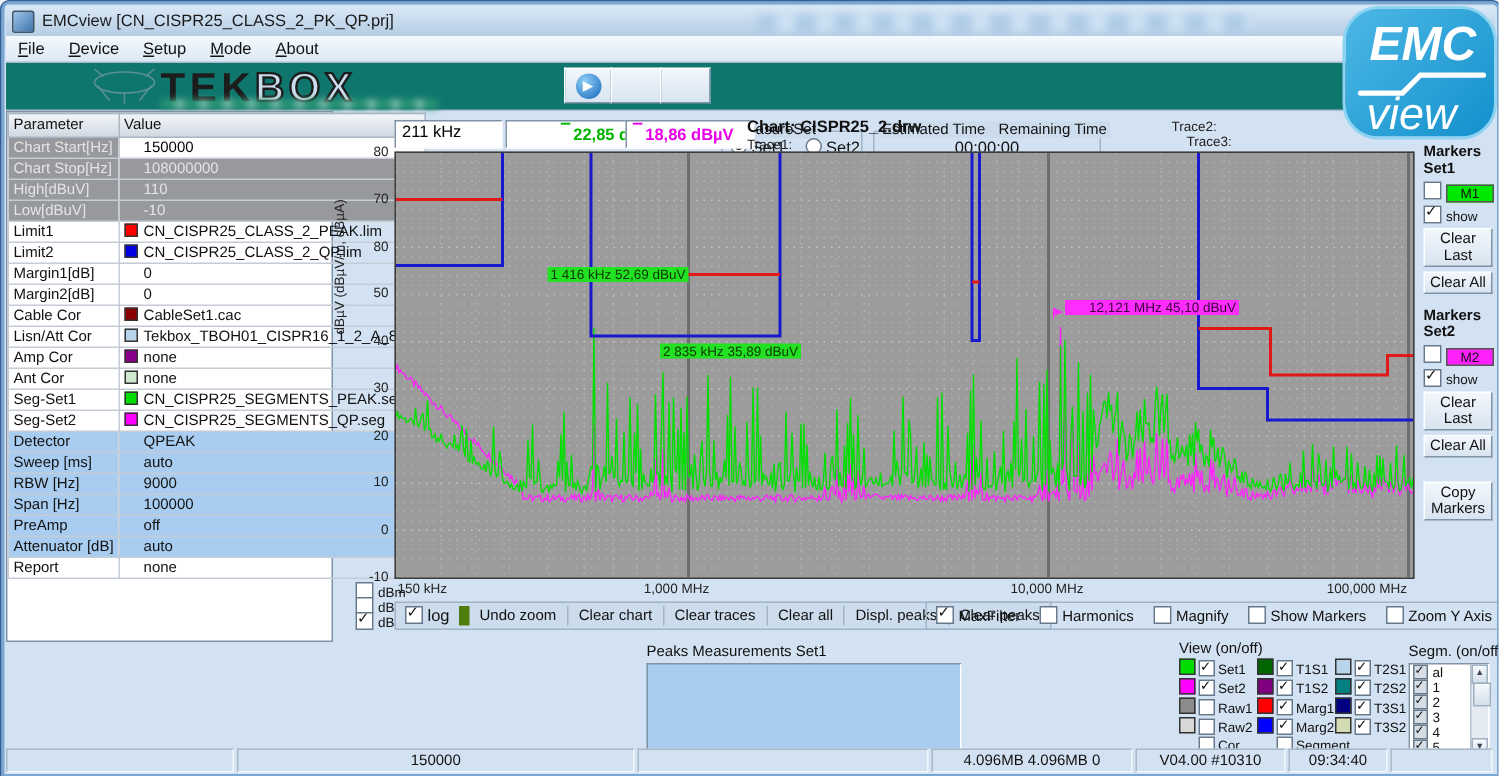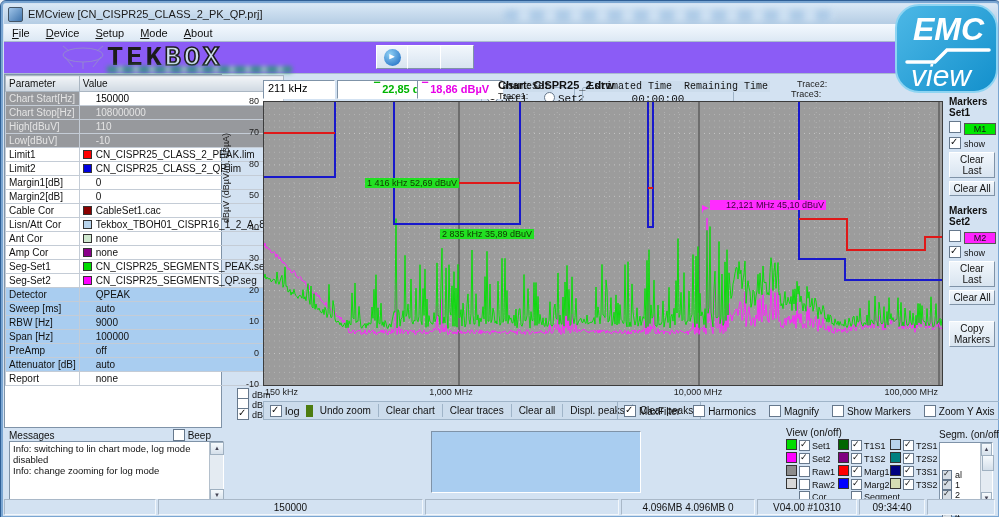--- a/index.html
+++ b/index.html
@@ -12,21 +12,21 @@
     background:linear-gradient(135deg,#9fc4e8,#3f74ad);}
   #apptitle{color:#1a1a1a;}
   .blurmark{position:absolute;left:500px;top:6px;width:330px;height:11px;border-radius:5px;
     background:repeating-linear-gradient(90deg,#a9c8e6 0 14px,#cfe2f4 14px 26px);filter:blur(3px);opacity:.85;}
   
   #menubar{position:absolute;left:3px;top:23px;right:3px;height:17px;
     background:linear-gradient(#f4f9fe,#dce8f4);border-bottom:1px solid #a9bccf;display:flex;align-items:center;}
   .menuitem{padding:1px 8px;cursor:default;}
   .menuitem u{text-decoration:underline;}
   
-  #toolbar{position:absolute;left:3px;top:41px;right:3px;height:31px;background:#8b5cf6;border-bottom:1px solid #a9bccf;font-family:Liberation Mono, monospace;}
+  #toolbar{position:absolute;left:3px;top:41px;right:3px;height:31px;background:#0f766e;border-bottom:1px solid #a9bccf;}
   #tek-sketch{position:absolute;left:55px;top:1px;opacity:.55;}
   #tekbox{position:absolute;left:103px;top:1px;font-size:27px;font-weight:bold;letter-spacing:3px;color:#1c1c1c;}
   #tekbox .outl{color:#ccdcec;-webkit-text-stroke:1.6px #1c1c1c;}
   #tagline{position:absolute;left:103px;top:24px;width:185px;height:7px;
     background:repeating-linear-gradient(90deg,#2f9a76 0 10px,#8fc8b4 10px 16px);filter:blur(2px);opacity:.8;}
   .toolbtn{position:absolute;top:3px;height:22px;background:linear-gradient(#f2f7fc,#d8e4f0);
     border:1px solid;border-color:#fff #7f93a8 #7f93a8 #fff;}
   #playbtn{left:372px;width:30px;display:flex;align-items:center;justify-content:center;}
   #playcirc{width:17px;height:17px;border-radius:50%;background:radial-gradient(circle at 35% 30%,#8fd0f4,#1565c0);
     color:#fff;font-size:9px;line-height:17px;text-align:center;}
@@ -223,26 +223,26 @@
           </tr>
           <tr>
             <td class="p">Cable Cor</td>
             <td class="v"><span class="sw" style="background: rgb(138, 0, 0);"></span>CableSet1.cac</td>
           </tr>
           <tr>
             <td class="p">Lisn/Att Cor</td>
             <td class="v"><span class="sw" style="background: rgb(184, 212, 236);"></span>Tekbox_TBOH01_CISPR16_1_2_A_8.lsc</td>
           </tr>
           <tr>
+            <td class="p">Amp Cor</td>
+            <td class="v"><span class="sw" style="background: rgb(138, 0, 138);"></span>none</td>
+          </tr>
+          <tr>
             <td class="p">Ant Cor</td>
             <td class="v"><span class="sw" style="background: rgb(207, 232, 207);"></span>none</td>
-          </tr>
-          <tr>
-            <td class="p">Amp Cor</td>
-            <td class="v"><span class="sw" style="background: rgb(138, 0, 138);"></span>none</td>
           </tr>
           <tr>
             <td class="p">Seg-Set1</td>
             <td class="v"><span class="sw" style="background: rgb(0, 221, 0);"></span>CN_CISPR25_SEGMENTS_PEAK.seg</td>
           </tr>
           <tr>
             <td class="p">Seg-Set2</td>
             <td class="v"><span class="sw" style="background: rgb(255, 0, 255);"></span>CN_CISPR25_SEGMENTS_QP.seg</td>
           </tr>
           <tr class="blue">
@@ -276,21 +276,21 @@
         </tbody>
     </table>
   </div>
 
   <div id="chartpanel">
     <div class="readout" id="ro-freq">211 kHz</div>
     <div class="readout" id="ro-s1"><span class="ticksm">▔</span><span>22,85 dBµV</span></div>
     <div class="readout" id="ro-s2"><span class="ticksm">▔</span><span>18,86 dBµV</span></div>
     <div id="chartname">Chart: CISPR25_2.drw</div>
     <div class="trlabel" style="left:265px;top:18px;">Trace1:</div>
-    <div class="trlabel" style="left:564px;top:6px;">Trace2:</div>
+    <div class="trlabel" style="left:548px;top:6px;">Trace2:</div>
     <div class="trlabel" style="left:558px;top:16px;">Trace3:</div>
 
     <div id="yaxistitle">dBµV (dBµV/m, dBµA)</div>
     <div id="yticks">
         <div class="ytick" style="left: 0px; top: 23px;">80</div>
         <div class="ytick" style="left: 0px; top: 54.44px;">70</div>
         <div class="ytick" style="left: 0px; top: 85.88px;">80</div>
         <div class="ytick" style="left: 0px; top: 117.32px;">50</div>
         <div class="ytick" style="left: 0px; top: 148.76px;">40</div>
         <div class="ytick" style="left: 0px; top: 180.2px;">30</div>
@@ -425,37 +425,26 @@
     <div class="sbtn"><span>Clear Last</span></div>
     <div class="sbtn"><span>Clear All</span></div>
     <div class="mktitle" style="margin-top:9px;"><span>Markers</span><br><span>Set2</span></div>
     <div class="mrow"><span class="cb"></span><span class="mtag" style="background:#ff22ff;">M2</span></div>
     <div class="showrow"><span class="cb on"></span><span>show</span></div>
     <div class="sbtn"><span>Clear Last</span></div>
     <div class="sbtn"><span>Clear All</span></div>
     <div class="sbtn" style="margin-top:16px;"><span>Copy Markers</span></div>
   </div>
 
-  <div id="messages">
+
+
+  <div id="peaks2">
     <div class="ptop">
-      <span class="panelTitle">Messages</span>
-      <span style="margin-right:8px;"><span class="cb"></span><span>Beep</span></span>
-    </div>
-    <div id="msgbox">
-      <div>Info: switching to lin chart mode, log mode disabled</div>
-      <div>Info: change zooming for log mode</div>
-      <div class="vscroll">
-        <div class="varrow" style="top:0;">▲</div>
-        <div class="varrow" style="bottom:0;">▼</div>
-      </div>
-    </div>
-  </div>
-
-
-  <div id="peaks2">
+        <span class="panelTitle">Peaks Measurements Set1</span>
+      </div>
     <div class="bluebox"></div>
   </div>
 
   <div id="viewpanel">
     <div class="panelTitle">View (on/off)</div>
     <div id="viewgrid">
         <div><span class="sw" style="background:#00dd00"></span><span class="cb on"></span>Set1</div>
         <div><span class="sw" style="background:#006600"></span><span class="cb on"></span>T1S1</div>
         <div><span class="sw" style="background:#b8d4ec"></span><span class="cb on"></span>T2S1</div>
         <div><span class="sw" style="background:#ff00ff"></span><span class="cb on"></span>Set2</div>
@@ -469,21 +458,21 @@
         <div><span class="sw" style="background:#d4dcb4"></span><span class="cb on"></span>T3S2</div>
         <div><span style="display:inline-block;width:13px;"></span><span class="cb"></span>Cor</div>
         <div><span style="display:inline-block;width:13px;"></span><span class="cb"></span>Segment</div>
         <div></div>
       </div>
   </div>
 
   <div id="segmpanel">
     <div class="panelTitle" style="white-space:nowrap;">Segm. (on/off)</div>
     <div id="segmlist">
-      <div style="height: 10px; margin-top: 27px;"><span class="cb gray on"></span>al</div>
+      <div style="height: 10px;"><span class="cb gray on"></span>al</div>
         <div style="height: 10px;"><span class="cb gray on"></span>1</div>
         <div style="height: 10px;"><span class="cb gray on"></span>2</div>
         <div style="height: 10px;"><span class="cb gray on"></span>3</div>
         <div style="height: 10px;"><span class="cb gray on"></span>4</div>
         <div style="height: 10px;"><span class="cb gray on"></span>5</div>
         <div class="vscroll">
         <div class="varrow" style="top:0;width:9px;">▲</div>
         <div class="varrow" style="bottom:0;width:9px;">▼</div>
         <div class="sthumb"></div>
       </div>

